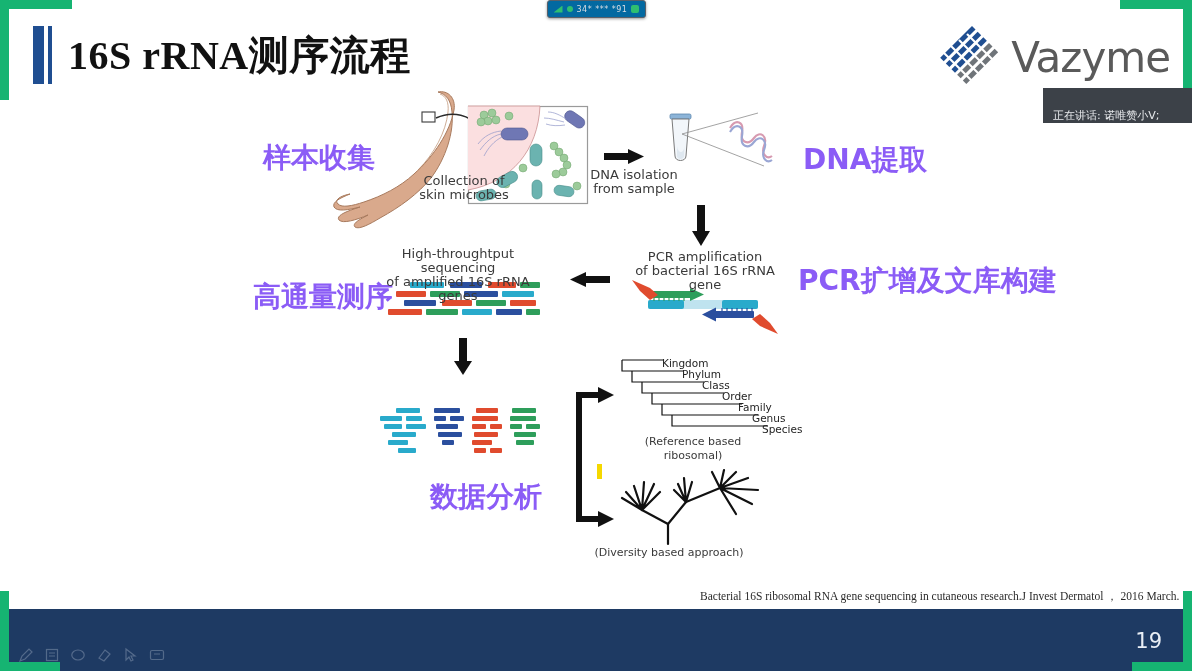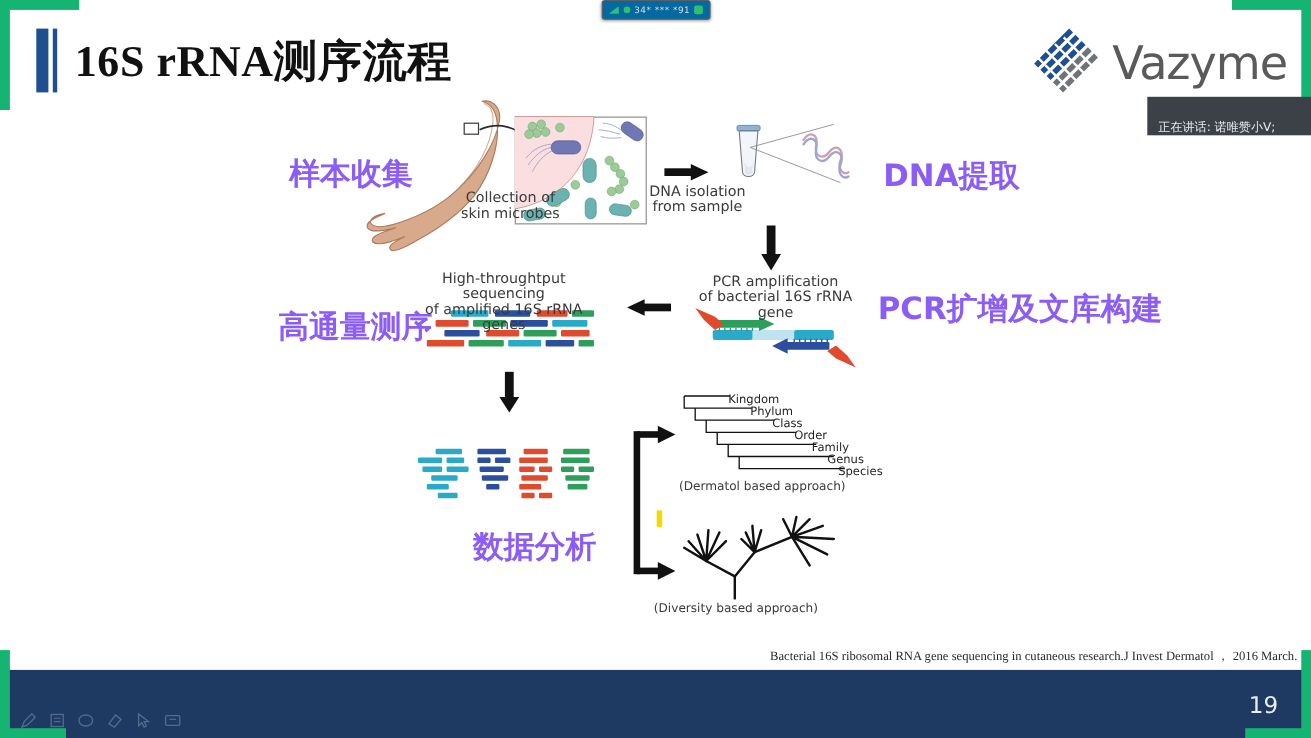--- a/index.html
+++ b/index.html
@@ -356,21 +356,21 @@
   <div class="cn-label" id="lbl-sample">样本收集</div>
   <div class="cn-label" id="lbl-dna">DNA提取</div>
   <div class="cn-label" id="lbl-pcr">PCR扩增及文库构建</div>
   <div class="cn-label" id="lbl-seq">高通量测序</div>
   <div class="cn-label" id="lbl-analysis">数据分析</div>
 
   <div class="cap" id="cap-collect">Collection of<br>skin microbes</div>
   <div class="cap" id="cap-isolation">DNA isolation<br>from sample</div>
   <div class="cap" id="cap-pcr">PCR amplification<br>of bacterial 16S rRNA gene</div>
   <div class="cap" id="cap-seq">High-throughtput sequencing<br>of amplified 16S rRNA genes</div>
-  <div class="cap" id="cap-ref">(Dermatol based approach)</div>
+  <div class="cap" id="cap-ref">(Reference based ribosomal)</div>
   <div class="cap" id="cap-div">(Diversity based approach)</div>
 
   <div class="citation">Bacterial 16S ribosomal RNA gene sequencing in cutaneous research.J Invest Dermatol ，  2016 March.</div>
 
   <div class="footer">
     <div class="slide-no">19</div>
   </div>
 
   <div class="anno">
     <svg width="16" height="16" viewBox="0 0 16 16">

